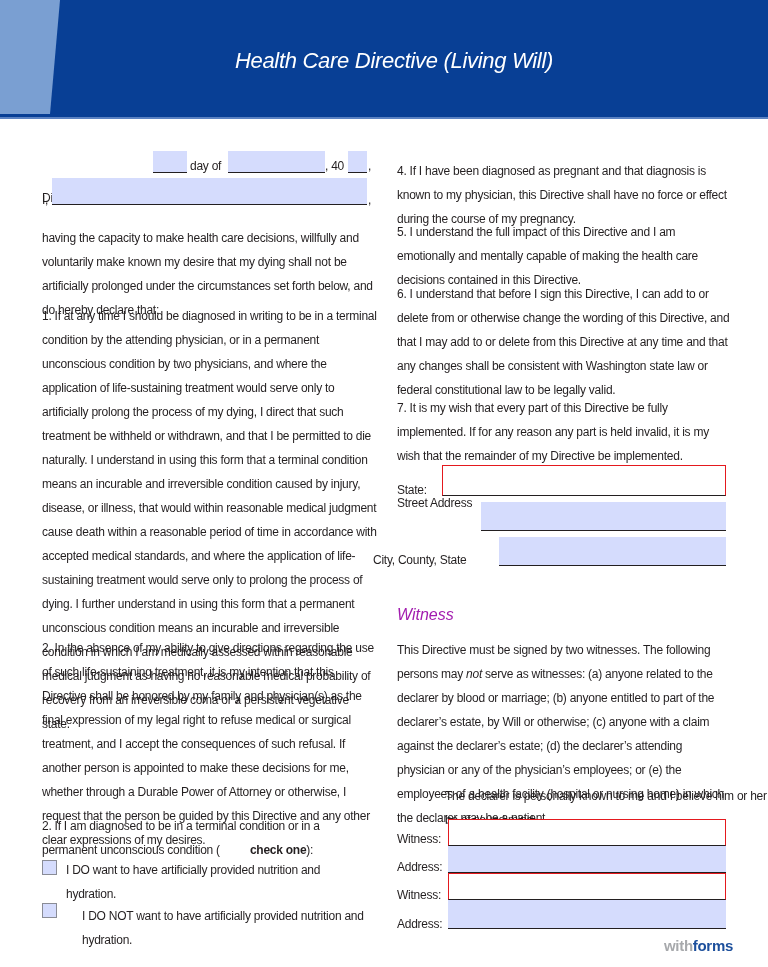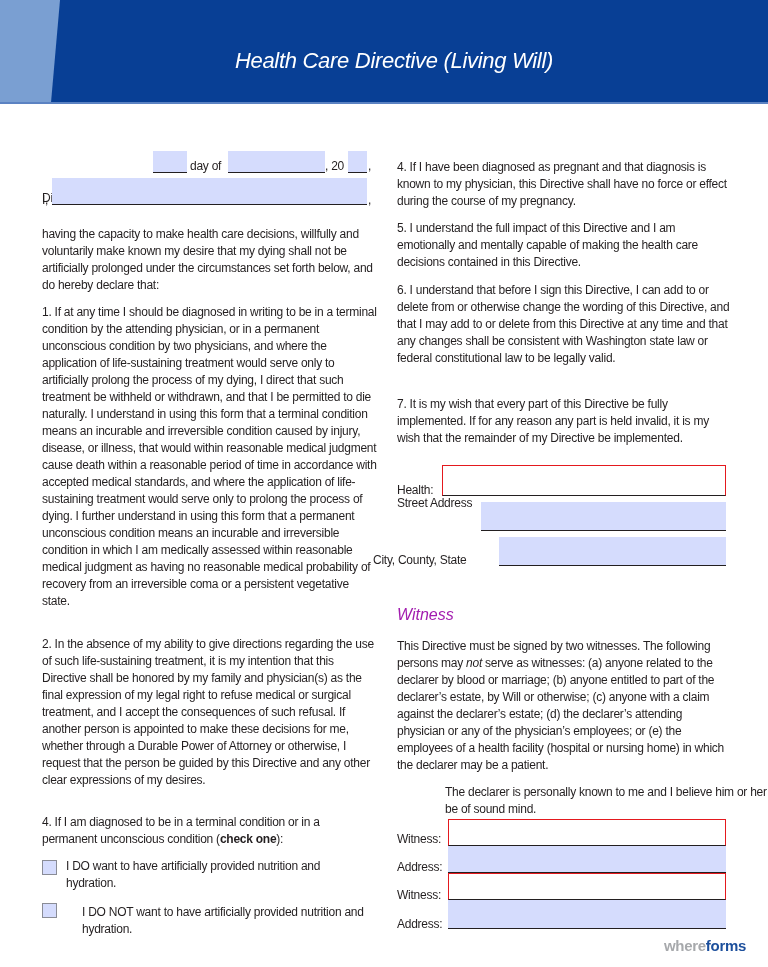--- a/index.html
+++ b/index.html
@@ -1,80 +1,80 @@
 <!DOCTYPE html>
 <html><head>
 <meta charset="utf-8">
 <style>
   html, body { margin: 0; padding: 0; background: #ffffff; }
   body { width: 768px; height: 967px; position: relative; overflow: hidden;
          font-family: "Liberation Sans", sans-serif; color: #231f20; }
-  .header { position: absolute; left: 0; top: 0; width: 768px; height: 104px; background: #083f95; overflow: hidden; }
+  .header { position: absolute; left: 0; top: 0; width: 768px; height: 119px; background: #083f95; overflow: hidden; }
   .header .stripe { position: absolute; left: 0; top: 0; width: 60px; height: 114px; background: #7a9fd2;
                     clip-path: polygon(0 0, 60px 0, 50px 114px, 0 114px); }
   .header .title { position: absolute; left: 0; width: 768px; top: 48px; text-align: center;
                    color: #ffffff; font-style: italic; font-size: 22px; letter-spacing: -0.3px;
                    padding-left: 20px; box-sizing: border-box; }
   .header .bottom-line { position: absolute; left: 0; right: 0; bottom: 0; height: 2px; background: #5b82c2; }
 
-  .p { position: absolute; font-size: 12px; line-height: 17px; letter-spacing: -0.25px; margin: 0; }
+  .p { position: absolute; font-size: 12px; line-height: 24px; letter-spacing: -0.25px; margin: 0; }
   .left { left: 42px; width: 335px; }
   .right { left: 397px; width: 335px; }
 
   .field { position: absolute; background: #d5dcfd; border-bottom: 1px solid #231f20; box-sizing: border-box; }
   .field.sig { background: #ffffff; border: 1px solid #e4191e; border-bottom: 1.5px solid #231f20; }
   .lbl { position: absolute; font-size: 12px; line-height: 14px; letter-spacing: -0.25px; white-space: nowrap; }
 
   .checkbox { position: absolute; width: 15px; height: 15px; background: #d5dcfd;
               border: 1px solid #8a8c96; box-sizing: border-box; }
 
   .h-witness { position: absolute; left: 397px; top: 606px; font-size: 16px; font-style: italic; color: #a21caf; }
   .logo { position: absolute; left: 664px; top: 937px; font-size: 15px; font-weight: bold; letter-spacing: -0.3px; }
   .logo .free { color: #a7a9ac; }
   .logo .forms { color: #1c4f9c; }
-  b { font-weight: bold; }
+  b { font-weight: bold; margin-left: 30px; }
   i { font-style: italic; }
 </style>
 </head>
 <body>
 
 <div class="header">
   <div class="stripe"></div>
   <div class="title">Health Care Directive (Living Will)</div>
   <div class="bottom-line"></div>
 </div>
 
 <span class="lbl" style="left:42px; top:159px;margin-top:32px;">Directive made this</span>
 <div class="field" style="left:153px; top:151px; width:34px; height:22px;"></div>
 <span class="lbl" style="left:190px; top:159px;">day of</span>
 <div class="field" style="left:228px; top:151px; width:97px; height:22px;"></div>
-<span class="lbl" style="left:325px; top:159px;">, 20</span>
+<span class="lbl" style="left:325px; top:159px;">, 40</span>
 <div class="field" style="left:348px; top:151px; width:19px; height:22px;"></div>
 <span class="lbl" style="left:368px; top:159px;">,</span>
 
 <span class="lbl" style="left:42px; top:193px;">I,</span>
 <div class="field" style="left:52px; top:178px; width:315px; height:27px;"></div>
 <span class="lbl" style="left:368px; top:193px;">,</span>
 
 <p class="p left" style="top:226px;">having the capacity to make health care decisions, willfully and voluntarily make known my desire that my dying shall not be artificially prolonged under the circumstances set forth below, and do hereby declare that:</p>
 <p class="p left" style="top:304px;">1. If at any time I should be diagnosed in writing to be in a terminal condition by the attending physician, or in a permanent unconscious condition by two physicians, and where the application of life-sustaining treatment would serve only to artificially prolong the process of my dying, I direct that such treatment be withheld or withdrawn, and that I be permitted to die naturally. I understand in using this form that a terminal condition means an incurable and irreversible condition caused by injury, disease, or illness, that would within reasonable medical judgment cause death within a reasonable period of time in accordance with accepted medical standards, and where the application of life-sustaining treatment would serve only to prolong the process of dying. I further understand in using this form that a permanent unconscious condition means an incurable and irreversible condition in which I am medically assessed within reasonable medical judgment as having no reasonable medical probability of recovery from an irreversible coma or a persistent vegetative state.</p>
 <p class="p left" style="top:636px;">2. In the absence of my ability to give directions regarding the use of such life-sustaining treatment, it is my intention that this Directive shall be honored by my family and physician(s) as the final expression of my legal right to refuse medical or surgical treatment, and I accept the consequences of such refusal. If another person is appointed to make these decisions for me, whether through a Durable Power of Attorney or otherwise, I request that the person be guided by this Directive and any other clear expressions of my desires.</p>
-<p class="p left" style="top:814px;"><span>4. If I am diagnosed to be in a terminal condition or in a permanent unconscious condition (</span><b>check one</b><span>):</span></p>
+<p class="p left" style="top:814px;"><span>2. If I am diagnosed to be in a terminal condition or in a permanent unconscious condition (</span><b>check one</b><span>):</span></p>
 
 <div class="checkbox" style="left:42px; top:860px;"></div>
 <p class="p" style="left:66px; top:858px; width:280px;">I DO want to have artificially provided nutrition and hydration.</p>
 <div class="checkbox" style="left:42px; top:903px;"></div>
 <p class="p" style="left:66px; top:904px; width:300px;margin-left:16px;">I DO NOT want to have artificially provided nutrition and hydration.</p>
 
 <p class="p right" style="top:159px;">4. If I have been diagnosed as pregnant and that diagnosis is known to my physician, this Directive shall have no force or effect during the course of my pregnancy.</p>
 <p class="p right" style="top:220px;">5. I understand the full impact of this Directive and I am emotionally and mentally capable of making the health care decisions contained in this Directive.</p>
 <p class="p right" style="top:282px;">6. I understand that before I sign this Directive, I can add to or delete from or otherwise change the wording of this Directive, and that I may add to or delete from this Directive at any time and that any changes shall be consistent with Washington state law or federal constitutional law to be legally valid.</p>
 <p class="p right" style="top:396px;">7. It is my wish that every part of this Directive be fully implemented. If for any reason any part is held invalid, it is my wish that the remainder of my Directive be implemented.</p>
 
-<span class="lbl" style="left:397px; top:483px;">Health:</span>
+<span class="lbl" style="left:397px; top:483px;">State:</span>
 <div class="field sig" style="left:442px; top:465px; width:284px; height:31px;"></div>
 
 <span class="lbl" style="left:397px; top:496px;">Street Address</span>
 <div class="field" style="left:481px; top:502px; width:245px; height:29px;"></div>
 
 <span class="lbl" style="left:373px; top:553px;">City, County, State</span>
 <div class="field" style="left:499px; top:537px; width:227px; height:29px;"></div>
 
 <div class="h-witness">Witness</div>
 <p class="p right" style="top:638px;"><span>This Directive must be signed by two witnesses. The following persons may </span><i>not</i><span> serve as witnesses: (a) anyone related to the declarer by blood or marriage; (b) anyone entitled to part of the declarer’s estate, by Will or otherwise; (c) anyone with a claim against the declarer’s estate; (d) the declarer’s attending physician or any of the physician’s employees; or (e) the employees of a health facility (hospital or nursing home) in which the declarer may be a patient.</span></p>
@@ -83,13 +83,13 @@
 <span class="lbl" style="left:397px; top:832px;">Witness:</span>
 <div class="field sig" style="left:448px; top:819px; width:278px; height:27px;"></div>
 <span class="lbl" style="left:397px; top:860px;">Address:</span>
 <div class="field" style="left:448px; top:846px; width:278px; height:27px;"></div>
 
 <span class="lbl" style="left:397px; top:888px;">Witness:</span>
 <div class="field sig" style="left:448px; top:873px; width:278px; height:27px;"></div>
 <span class="lbl" style="left:397px; top:917px;">Address:</span>
 <div class="field" style="left:448px; top:900px; width:278px; height:29px;"></div>
 
-<div class="logo"><span class="free">where</span><span class="forms">forms</span></div>
+<div class="logo"><span class="free">with</span><span class="forms">forms</span></div>
 
 </body></html>

